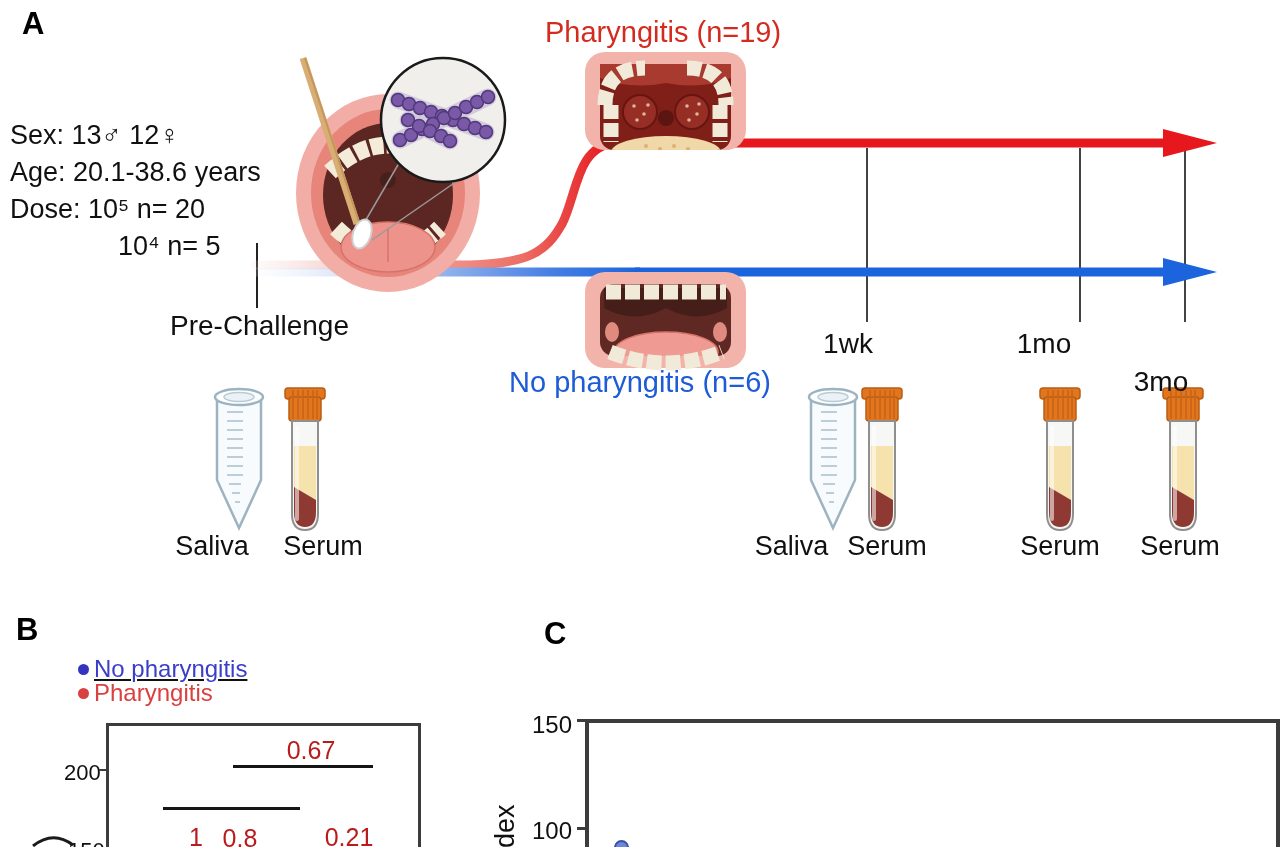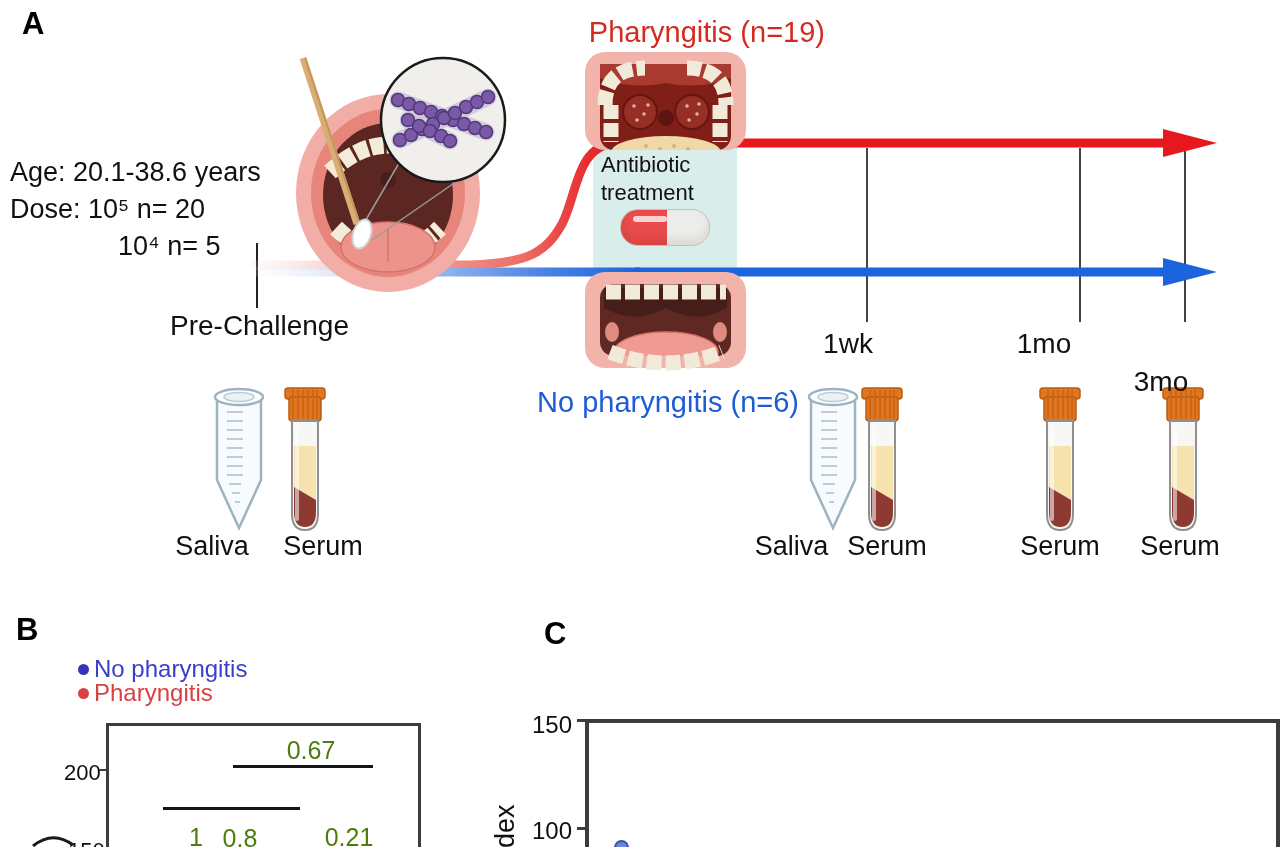--- a/index.html
+++ b/index.html
@@ -1,62 +1,57 @@
 <!DOCTYPE html>
 <html><head>
 <meta charset="utf-8">
 <style>
   html,body{margin:0;padding:0;background:#ffffff;}
   #canvas{position:relative;width:1280px;height:847px;background:#ffffff;overflow:hidden;
           font-family:"Liberation Sans", sans-serif;color:#111;}
   .abs{position:absolute;}
   .panel-label{font-size:31px;font-weight:bold;color:#000;}
   .info-line{font-size:27px;color:#101010;white-space:nowrap;}
-  .arm-title{font-size:29px;text-align:right;white-space:nowrap;}
+  .arm-title{font-size:29px;text-align:left;white-space:nowrap;}
   .time-label{font-size:28px;color:#101010;text-align:center;white-space:nowrap;}
   .sample-label{font-size:27px;color:#101010;text-align:center;white-space:nowrap;}
   .antibox{background:#d9edeb;}
   .antitext{font-size:22px;line-height:1.25;color:#101010;padding:6px 0 0 8px;}
   .capsule{position:absolute;left:27px;top:64px;width:88px;height:35px;border-radius:18px;
            background:linear-gradient(90deg,#e84b49 0 52%,#ececea 52% 100%);
            border:1px solid #c8beb8;box-shadow:inset 0 -6px 8px rgba(0,0,0,0.08);}
   .capsule .gloss{position:absolute;left:12px;top:6px;width:34px;height:6px;border-radius:4px;background:rgba(255,255,255,0.75);}
   .legend-row{display:flex;align-items:center;gap:5px;height:24px;}
   .legend-dot{width:11px;height:11px;border-radius:50%;flex:0 0 auto;}
   .legend-text{font-size:24px;line-height:24px;white-space:nowrap;}
   .chart-frame-b{border-top:3px solid #3c3c3c;border-left:3px solid #3c3c3c;border-right:3px solid #3c3c3c;}
   .chart-frame-c{border-top:4px solid #3c3c3c;border-left:4px solid #3c3c3c;border-right:4px solid #3c3c3c;}
   .ticknum-b{font-size:22px;text-align:right;color:#101010;}
   .ticknum-c{font-size:24px;text-align:right;color:#101010;}
   .tickmark{background:#3c3c3c;}
-  .pval{font-size:25px;color:#4d7c0f;text-align:center;white-space:nowrap;}
+  .pval{font-size:25px;color:#b91c1c;text-align:center;white-space:nowrap;}
   .sigbar{background:#151515;height:3px;}
   .y-label-rot{writing-mode:vertical-rl;transform:rotate(180deg);font-size:27px;color:#101010;}
   .partial-dot{width:15px;height:15px;border-radius:50%;background:#6b86d8;border:2px solid #3a50a8;box-sizing:border-box;}
 </style>
 </head>
 <body>
 
 <div id="canvas">
 
   <div class="abs panel-label" style="left:22px;top:6px;">A</div>
 
+  <div class="abs info-line" style="left:10px;top:120px;">Sex: 13♂ 12♀</div>
   <div class="abs info-line" style="left:10px;top:157px;">Age: 20.1-38.6 years</div>
   <div class="abs info-line" style="left:10px;top:194px;">Dose: 10⁵ n= 20</div>
   <div class="abs info-line" style="left:118px;top:231px;text-align:right;">10⁴ n= 5</div>
 
   <div class="abs arm-title" style="left:545px;top:16px;width:280px;color:#d32b20;">Pharyngitis (n=19)</div>
-  <div class="abs arm-title" style="left:509px;top:366px;width:290px;color:#1d5cd6;margin-top:20px;">No pharyngitis (n=6)</div>
-
-  <div class="abs antibox" style="left:593px;top:145px;width:144px;height:124px;">
-    <div class="antitext" style="width:120px;">Antibiotic treatment</div>
-    <div class="capsule">
-        <div class="gloss"></div>
-      </div>
-  </div>
+  <div class="abs arm-title" style="left:509px;top:366px;width:290px;color:#1d5cd6;">No pharyngitis (n=6)</div>
+
 
   <svg class="abs" style="left:0;top:0;" width="1280" height="610" viewBox="0 0 1280 610">
     <defs>
       <linearGradient id="redFade" x1="255" y1="0" x2="610" y2="0" gradientUnits="userSpaceOnUse">
         <stop offset="0" stop-color="#f7dcd9" stop-opacity="0.15"></stop>
         <stop offset="0.35" stop-color="#f2b4ad"></stop>
         <stop offset="0.75" stop-color="#ec6f66"></stop>
         <stop offset="1" stop-color="#e6181d"></stop>
       </linearGradient>
       <linearGradient id="blueFade" x1="255" y1="0" x2="640" y2="0" gradientUnits="userSpaceOnUse">
@@ -238,21 +233,21 @@
 
   <div class="abs sample-label" style="left:166px;top:531px;width:92px;">Saliva</div>
   <div class="abs sample-label" style="left:276px;top:531px;width:94px;">Serum</div>
   <div class="abs sample-label" style="left:744px;top:531px;width:95px;">Saliva</div>
   <div class="abs sample-label" style="left:841px;top:531px;width:92px;">Serum</div>
   <div class="abs sample-label" style="left:1012px;top:531px;width:96px;">Serum</div>
   <div class="abs sample-label" style="left:1132px;top:531px;width:96px;">Serum</div>
 
   <div class="abs panel-label" style="left:16px;top:612px;">B</div>
 
-  <div class="abs legend-row" style="left:78px;top:657px;">
+  <div class="abs legend-row" style="left:78px;top:657px;text-decoration:underline;">
     <span class="legend-dot" style="background-color: rgb(52, 52, 192);"></span>
     <span class="legend-text" style="color: rgb(58, 62, 200);">No pharyngitis</span>
   </div>
   <div class="abs legend-row" style="left:78px;top:681px;">
     <span class="legend-dot" style="background-color: rgb(217, 64, 64);"></span>
     <span class="legend-text" style="color: rgb(217, 64, 64);">Pharyngitis</span>
   </div>
 
   <div class="abs chart-frame-b" style="left:106px;top:723px;width:309px;height:124px;"></div>
   <div class="abs ticknum-b" style="left:64px;top:760px;width:34px;">200</div>

